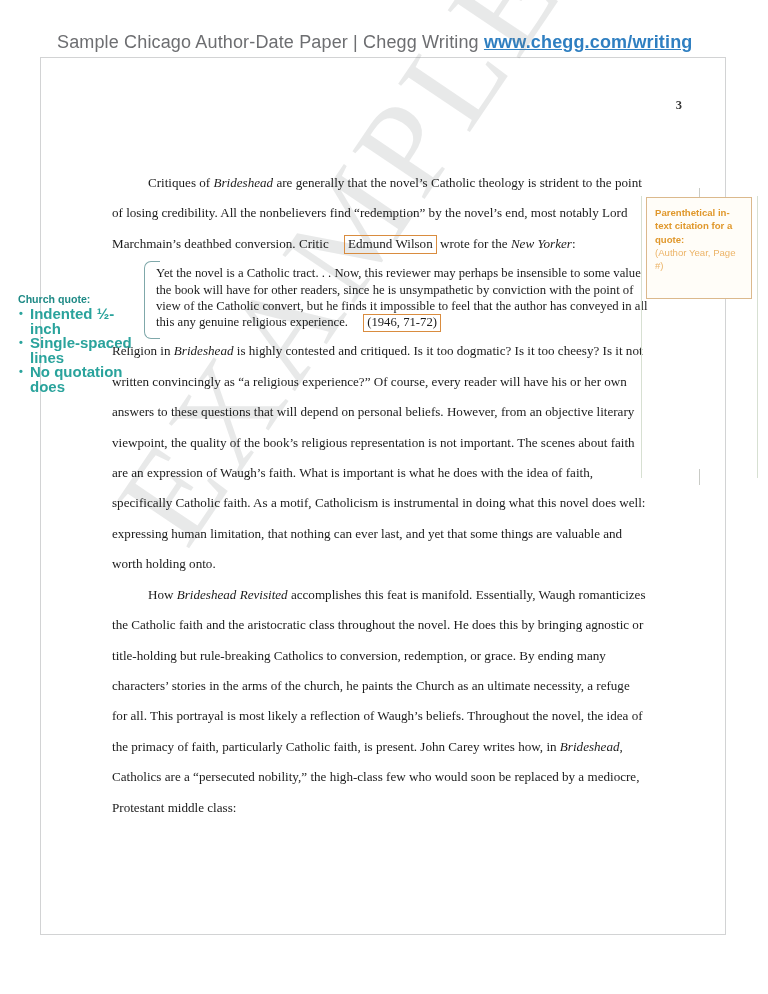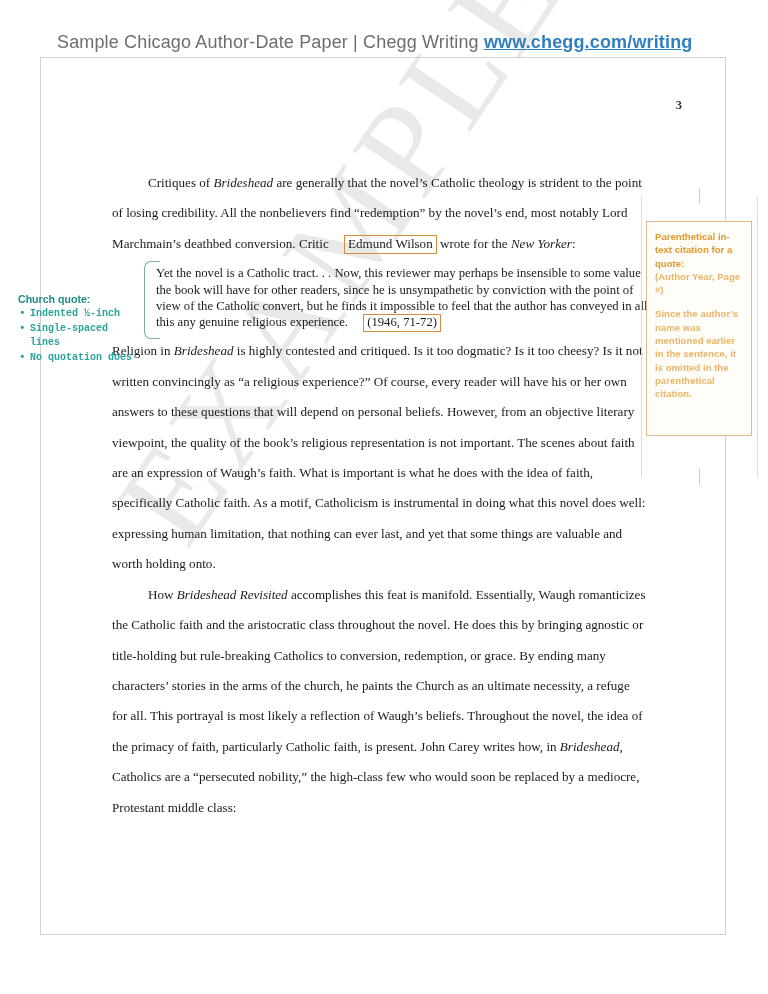--- a/index.html
+++ b/index.html
@@ -165,63 +165,63 @@
     margin: 0 0 1px 0;
   }
   #ann-left ul {
     list-style: none;
     margin: 0;
     padding: 0;
   }
   #ann-left li {
     position: relative;
     padding-left: 12px;
-    font-family: Liberation Mono, monospace;
-    font-size: 10px;
+    font-family: Liberation Sans, sans-serif;
+    font-size: 15px;
     font-weight: bold;
     color: #2aa39c;
     line-height: 14.6px;
     margin-bottom: 0px;
   }
   #ann-left li::before {
     content: "\2022";
     position: absolute;
     left: 1px;
     top: -1px;
     color: #2aa39c;
     font-size: 11px;
   }
 
   
   #ann-right {
     position: absolute;
     left: 646px;
-    top: 221px;
+    top: 197px;
     width: 106px;
     border: 1.4px solid #dbb98d;
     background: #fffdf8;
     box-sizing: border-box;
-    padding: 8px 7px 23px 8px;
+    padding: 8px 7px 4px 8px;
     z-index: 20;
   }
   #ann-right p {
     margin: 0;
     font-family: "Liberation Sans", sans-serif;
     font-size: 9.6px;
     line-height: 13.3px;
     color: #e8a33d;
     font-weight: bold;
   }
   #ann-right p.strong {
     color: #e0982c;
     font-weight: bold;
   }
   #ann-right p.sub {
     color: #ecb468;
-    font-weight: bold;
+    font-weight: normal;
   }
   #ann-right .gap { height: 11px; }
 
   #ann-right-connector-top {
     position: absolute;
     left: 699px;
     top: 188px;
     width: 1px;
     height: 16px;
     background: #c9cbc6;
@@ -298,15 +298,14 @@
 
 <div id="ann-right-rail-left"></div>
 <div id="ann-right-rail-right"></div>
 <div id="ann-right-connector-top"></div>
 <div id="ann-right-connector-bottom"></div>
 
 <div id="ann-right">
   <p class="strong">Parenthetical in-text citation for a quote:</p>
   <p class="sub">(Author Year, Page #)</p>
   <div class="gap"></div>
-  <p class="sub">Since the author’s name was mentioned earlier in the sentence, it is omitted in the parenthetical citation.</p>
   <div class="gap"></div>
 </div>
 
 </body></html>

